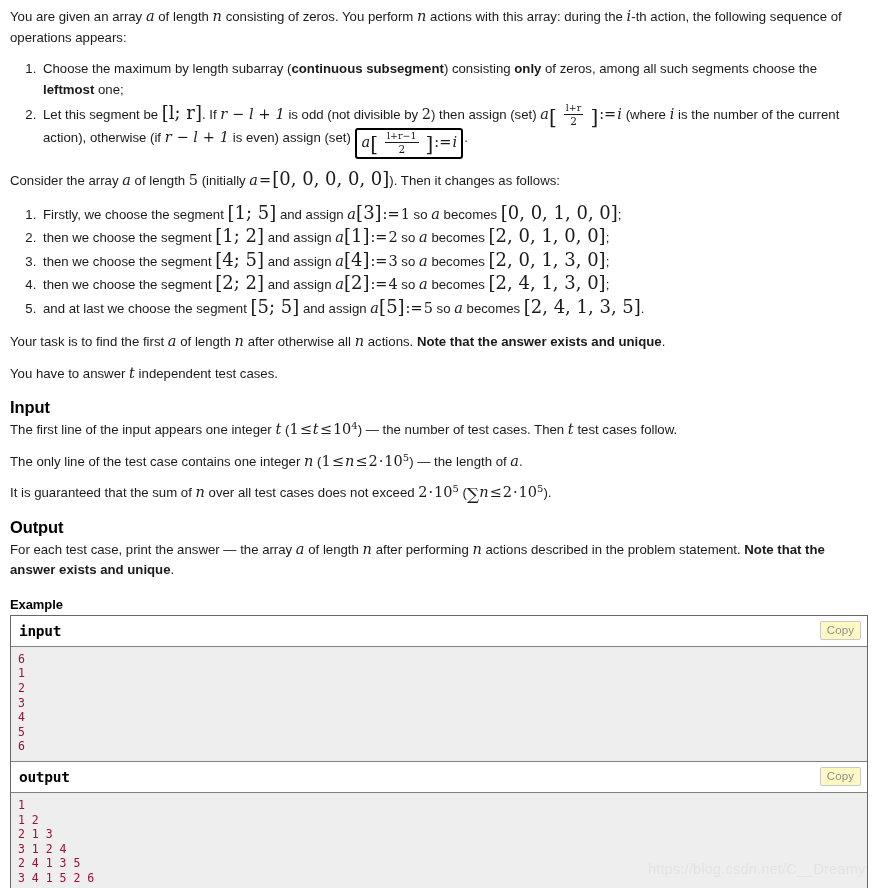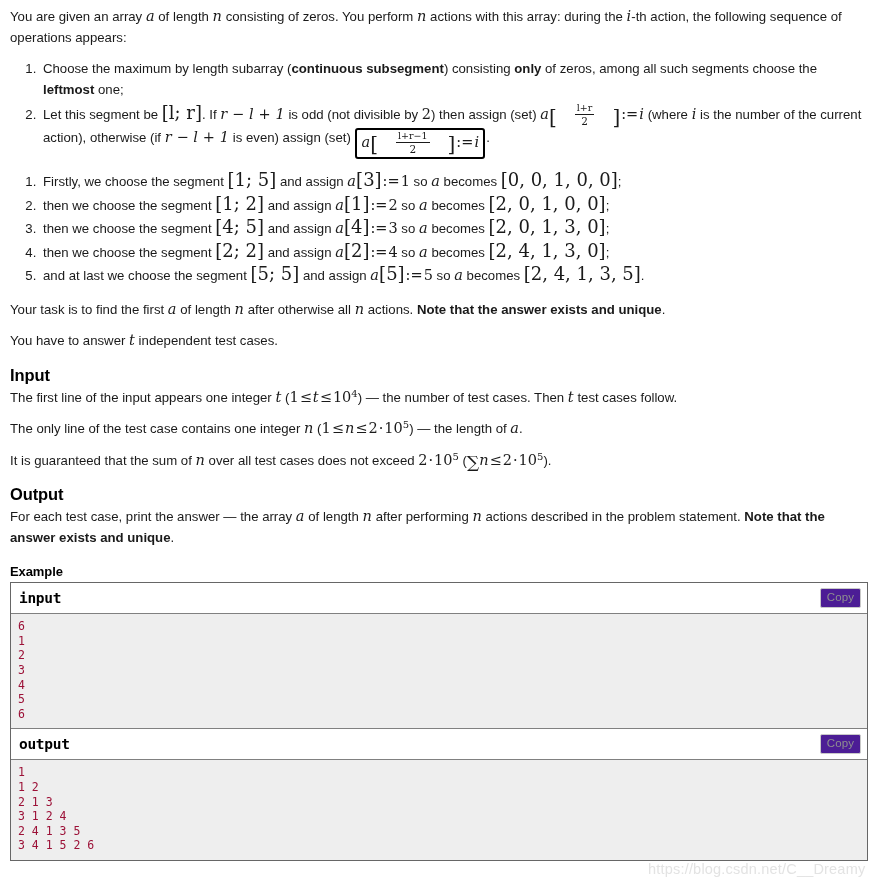--- a/index.html
+++ b/index.html
@@ -77,21 +77,21 @@
     vertical-align: super;
     line-height: 0;
   }
   .frac {
     display: inline-block;
     vertical-align: -0.48em;
     text-align: center;
     font-family: "DejaVu Serif", "Liberation Serif", serif;
     font-style: normal;
     line-height: 1.05;
-    margin: 0 18px;
+    margin: 0 7px;
   }
   .frac .num {
     display: block;
     font-size: 9.5px;
     padding: 0 2px 1px 2px;
     border-bottom: 1px solid #1a1a1a;
   }
   .frac .den {
     display: block;
     font-size: 10.5px;
@@ -151,21 +151,21 @@
   .copy-btn {
     position: absolute;
     right: 6px;
     top: 5px;
     font-family: "Liberation Sans", sans-serif;
     font-size: 11.5px;
     font-weight: normal;
     color: #8f8f8f;
     border: 1px solid #c9c9c9;
     border-radius: 2px;
-    background: #4c1d95;
+    background: #fef9c3;
     padding: 1px 6px 2px 6px;
     letter-spacing: 0.1px;
     cursor: pointer;
     line-height: 1.25;
   }
   pre.io-content {
     margin: 0;
     background: #eeeeee;
     color: #9c1137;
     font-family: "DejaVu Sans Mono", "Liberation Mono", monospace;
@@ -196,20 +196,21 @@
 
 <div class="page">
 
   <p class="para"><span>You are given an array </span><span class="m">a</span><span> of length </span><span class="m">n</span><span> consisting of zeros. You perform </span><span class="m">n</span><span> actions with this array: during the </span><span class="m">i</span><span>-th action, the following sequence of operations appears:</span></p>
 
   <ol class="steps">
     <li><span>Choose the maximum by length subarray (</span><b>continuous subsegment</b><span>) consisting </span><b>only</b><span> of zeros, among all such segments choose the </span><b>leftmost</b><span> one;</span></li>
     <li><span>Let this segment be </span><span class="brk">[l; r]</span><span>. If </span><span class="m">r − l + 1</span><span> is odd (not divisible by </span><span class="mn">2</span><span>) then assign (set) </span><span class="m">a</span><span class="bigbrk">[</span><span class="frac"><span class="num">l+r</span><span class="den">2</span></span><span class="bigbrk">]</span><span class="mo">:=</span><span class="m">i</span><span> (where </span><span class="m">i</span><span> is the number of the current action), otherwise (if </span><span class="m">r − l + 1</span><span> is even) assign (set) </span><span class="boxed"><span class="m">a</span><span class="bigbrk">[</span><span class="frac"><span class="num">l+r−1</span><span class="den">2</span></span><span class="bigbrk">]</span><span class="mo">:=</span><span class="m">i</span></span><span>.</span></li>
   </ol>
 
+  <p class="para"><span>Consider the array </span><span class="m">a</span><span> of length </span><span class="mn">5</span><span> (initially </span><span class="m">a</span><span class="mo">=</span><span class="brk">[0, 0, 0, 0, 0]</span><span>). Then it changes as follows:</span></p>
 
   <ol class="ex-steps">
     <li><span>Firstly, we choose the segment </span><span class="brk">[1; 5]</span><span> and assign </span><span class="m">a</span><span class="brk">[<span>3</span>]</span><span class="mo">:=</span><span class="mn">1</span><span> so </span><span class="m">a</span><span> becomes </span><span class="brk">[0, 0, 1, 0, 0]</span><span>;</span></li>
     <li><span>then we choose the segment </span><span class="brk">[1; 2]</span><span> and assign </span><span class="m">a</span><span class="brk">[<span>1</span>]</span><span class="mo">:=</span><span class="mn">2</span><span> so </span><span class="m">a</span><span> becomes </span><span class="brk">[2, 0, 1, 0, 0]</span><span>;</span></li>
     <li><span>then we choose the segment </span><span class="brk">[4; 5]</span><span> and assign </span><span class="m">a</span><span class="brk">[<span>4</span>]</span><span class="mo">:=</span><span class="mn">3</span><span> so </span><span class="m">a</span><span> becomes </span><span class="brk">[2, 0, 1, 3, 0]</span><span>;</span></li>
     <li><span>then we choose the segment </span><span class="brk">[2; 2]</span><span> and assign </span><span class="m">a</span><span class="brk">[<span>2</span>]</span><span class="mo">:=</span><span class="mn">4</span><span> so </span><span class="m">a</span><span> becomes </span><span class="brk">[2, 4, 1, 3, 0]</span><span>;</span></li>
     <li><span>and at last we choose the segment </span><span class="brk">[5; 5]</span><span> and assign </span><span class="m">a</span><span class="brk">[<span>5</span>]</span><span class="mo">:=</span><span class="mn">5</span><span> so </span><span class="m">a</span><span> becomes </span><span class="brk">[2, 4, 1, 3, 5]</span><span>.</span></li>
   </ol>
 
   <p class="para"><span>Your task is to find the first </span><span class="m">a</span><span> of length </span><span class="m">n</span><span> after otherwise all </span><span class="m">n</span><span> actions. </span><b>Note that the answer exists and unique</b><span>.</span></p>

